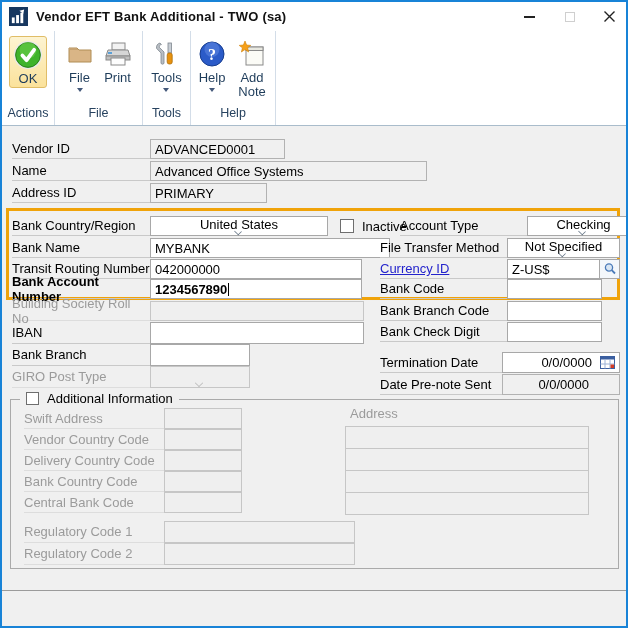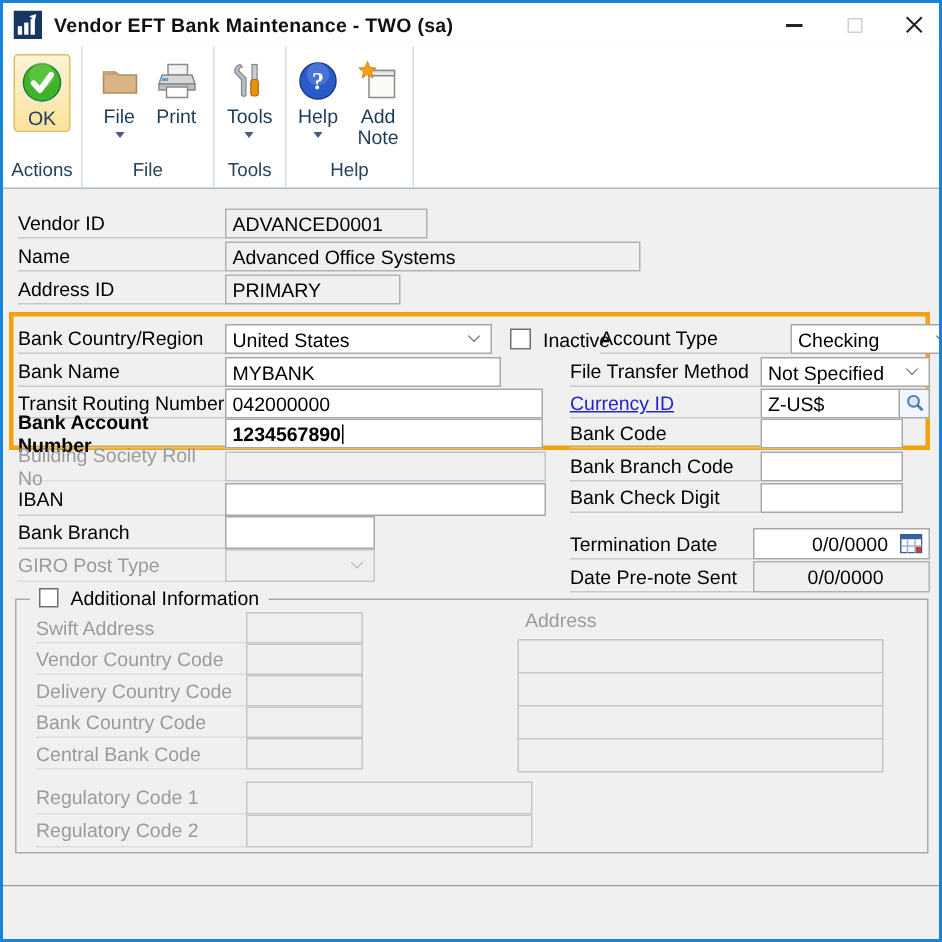--- a/index.html
+++ b/index.html
@@ -35,21 +35,21 @@
   .g-tools { width:48px; }
   .g-help { width:85px; }
 
   
   .row { position:absolute; display:flex; align-items:stretch; height:20px; }
   .lbl { display:flex; align-items:center; font-size:13px; color:#000; border-bottom:1px solid #c9c9c9; }
   .lbl.dis { color:#9b9b9b; border-bottom-color:#dddddd; }
   .fld { display:flex; align-items:center; border:1px solid #a8a8a8; background:#fff; font-size:13px; color:#000; padding:0 4px; }
   .fld.ro { background:#f0f0f0; border-color:#b2b2b2; }
   .fld.dis { background:#efefef; border-color:#c6c6c6; }
-  .dd { justify-content:space-between; }
+  .dd { justify-content:space-between;flex-direction:column; }
   .chev { width:8px; height:8px; border-right:1.6px solid #5a6b7d; border-bottom:1.6px solid #5a6b7d; transform:rotate(45deg) scale(.72); margin-right:3px; margin-top:-4px; }
   .chev.dis { border-color:#b5b5b5; }
   .checkbox { width:14px; height:14px; border:1px solid #6e6e6e; background:#fff; display:inline-block; }
   .cb-label { font-size:13px; color:#000; margin-left:8px; }
   .link { font-size:13px; color:#2323cc; text-decoration:underline; }
   .caret-bar { display:inline-block; width:1px; height:13px; background:#000; margin-left:1px; }
   .lookup-btn { width:20px; display:flex; align-items:center; justify-content:center; border:1px solid #a8a8a8; border-left:none; background:#f3f7fb; }
   .groupbox { position:absolute; border:1px solid #aaaaaa; }
   .legend { position:absolute; display:flex; align-items:center; background:#f0f0f0; padding:0 6px; }
   .statusline { position:absolute; left:0; width:624px; height:1px; background:#9b9b9b; }
@@ -61,21 +61,21 @@
 <div class="window">
 
   <div class="titlebar">
     <svg class="app-icon" viewBox="0 0 20 20">
       <rect width="20" height="20" fill="#17375f"></rect>
       <rect x="3" y="11" width="3" height="6" fill="#fff"></rect>
       <rect x="7.5" y="8.5" width="3" height="8.5" fill="#fff"></rect>
       <rect x="12" y="6" width="3" height="11" fill="#fff"></rect>
       <path d="M11 4 L16 2.5 L15 7 Z" fill="#fff"></path>
     </svg>
-    <span class="title-text">Vendor EFT Bank Maintenance  -  TWO (sa)</span>
+    <span class="title-text">Vendor EFT Bank Additional  -  TWO (sa)</span>
     <div class="win-controls">
       <div class="wc">
           <div class="min-glyph"></div>
         </div>
       <div class="wc">
           <div class="max-glyph"></div>
         </div>
       <div class="wc">
         <svg width="13" height="13" viewBox="0 0 13 13">
           <path d="M1.5 1.5 L11.5 11.5 M11.5 1.5 L1.5 11.5" stroke="#222" stroke-width="1.4"></path>
@@ -200,21 +200,21 @@
     <div class="lbl" style="width:138px;">Bank Country/Region</div>
     <div class="fld dd" style="width:178px;">
       <span>United States</span>
         <span class="chev"></span>
     </div>
     <span class="checkbox" style="margin-left:12px; align-self:center;"></span>
     <span class="cb-label" style="align-self:center;">Inactive</span>
   </div>
   <div class="row" style="left:10px; top:236px;">
     <div class="lbl" style="width:138px;">Bank Name</div>
-    <div class="fld" style="width:184px;">
+    <div class="fld" style="width:240px;">
         <span>MYBANK</span>
       </div>
   </div>
   <div class="row" style="left:10px; top:257px;">
     <div class="lbl" style="width:138px;">Transit Routing Number</div>
     <div class="fld" style="width:212px;">
         <span>042000000</span>
       </div>
   </div>
   <div class="row" style="left:10px; top:277px;font-weight:bold;">

